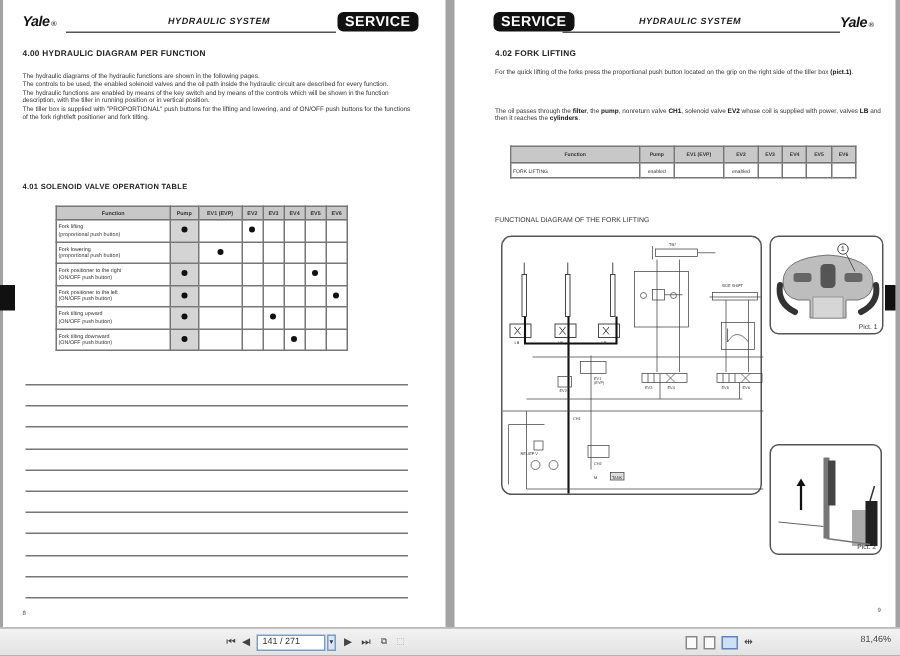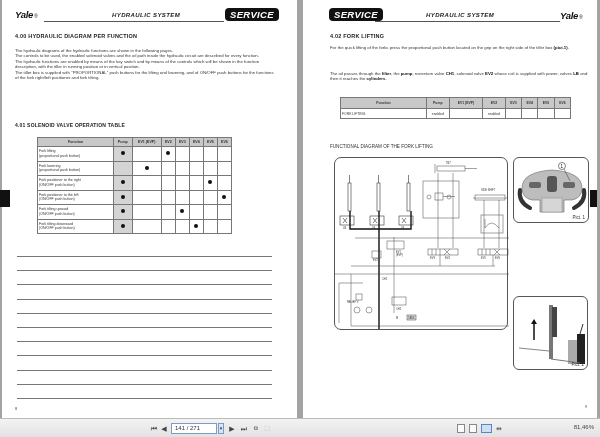--- a/index.html
+++ b/index.html
@@ -7,21 +7,21 @@
   body { background: #a3a3a3; font-family: "Liberation Sans", sans-serif; color: #222; position: relative; }
 
   .viewer { position: absolute; left: 0; top: 0; width: 600px; height: 418px; background: #a3a3a3; }
   .page { position: absolute; top: 0; height: 418px; background: #fff; overflow: hidden; }
   .page-left { left: 2px; width: 295px; }
   .page-right { left: 303px; width: 294px; }
   .hdr-line { position: absolute; height: 1px; background: #555; top: 21px; }
   .yale { position: absolute; font-weight: bold; font-style: italic; font-size: 9.5px; letter-spacing: -0.3px; color: #111; }
   .yale small { font-size: 5px; font-weight: normal; margin-left: 1px; }
   .hdr-title { position: absolute; font-size: 6px; font-style: italic; font-weight: bold; letter-spacing: 0.4px; color: #222; }
-  .service { position: absolute; background: #111; color: #fff; font-weight: bold; font-style: italic; font-size: 9.5px; padding: 1px 5px; border-radius: 4px; letter-spacing: 0.3px; line-height: 11px; }
+  .service { position: absolute; background: #111; color: #fff; font-weight: bold; font-size: 9.5px; padding: 1px 5px; border-radius: 4px; letter-spacing: 0.3px; line-height: 11px; }
 
   .section-title { position: absolute; font-size: 5.5px; font-weight: bold; letter-spacing: 0.2px; color: #222; }
   .para { position: absolute; font-size: 4.3px; line-height: 5.4px; color: #333; }
   .para b { color: #111; }
 
   
   table.sv { position: absolute; border-collapse: collapse; font-size: 3.6px; color: #333; }
   table.sv th { background: #c8c8c8; font-weight: bold; height: 9px; border: 0.8px solid #777; text-align: center; padding: 0 1px; }
   table.sv td { border: 0.8px solid #777; height: 14.5px; text-align: center; padding: 0 1px; }
   table.sv td.fn { text-align: left; line-height: 4.5px; padding-left: 1px; }

